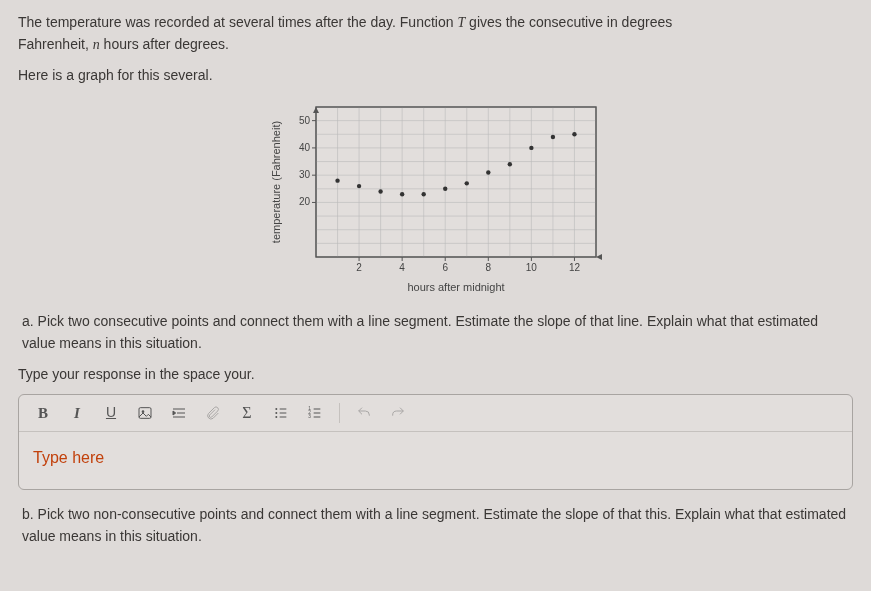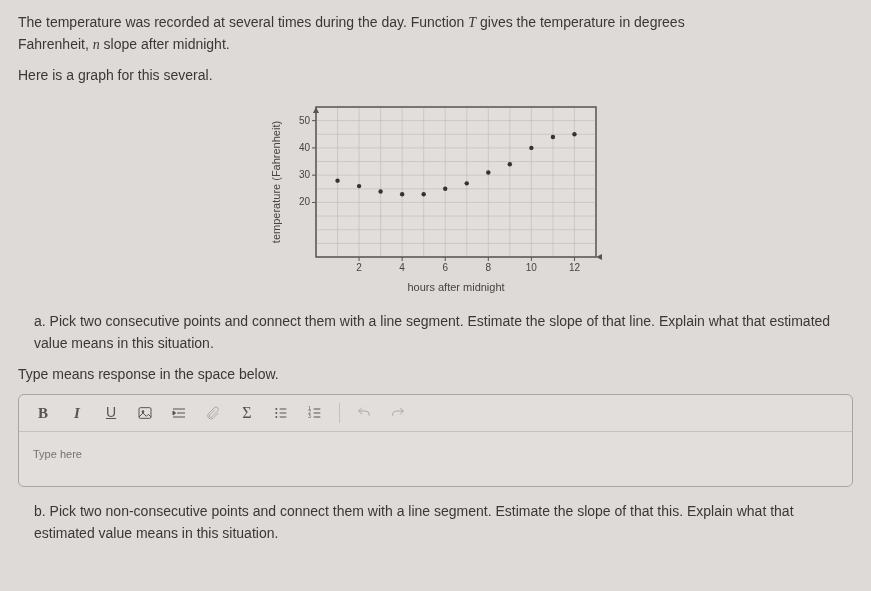--- a/index.html
+++ b/index.html
@@ -13,21 +13,21 @@
     width: 871px;
     box-sizing: border-box;
   }
   .problem-text { margin-bottom: 10px; }
   .problem-text .fn-var { font-style: italic; font-family: "Times New Roman", serif; }
   .graph-wrap {
     display: flex;
     justify-content: center;
     margin: 8px 0 14px 0;
   }
-  .question { margin: 10px 16px; }
+  .question { margin: 10px 4px; }
   .instruction { margin: 10px 0 8px 0; }
   .editor-box {
     border: 1px solid #a8a4a1;
     border-radius: 6px;
     background: #e2dedc;
     margin: 6px 0 14px 0;
     overflow: hidden;
   }
   .toolbar {
     display: flex;
@@ -47,34 +47,34 @@
     cursor: pointer;
     color: #555;
   }
   .toolbar .tb-btn.bold { font-weight: 700; font-family: Georgia, serif; font-size:15px;}
   .toolbar .tb-btn.italic { font-style: italic; font-family: Georgia, serif; font-weight:700; font-size:15px;}
   .toolbar .tb-btn.underline { text-decoration: underline; font-family: Arial; font-size:14px;}
   .toolbar .tb-btn.sigma { font-family: "Times New Roman", serif; font-size:16px; font-weight:500;}
   .toolbar .faded { opacity: .4; }
   .editor-input {
     padding: 14px 14px 18px 14px;
-    color: #737373;
-    font-size: 11px;
+    color: #c2410c;
+    font-size: 16px;
     min-height: 22px;
   }
   svg.fa {
     width: 16px; height: 16px; stroke: currentColor; fill: none; stroke-width: 1.5;
   }
 </style>
 </head>
 <body>
 
 <div class="problem-text">
-  <span>The temperature was recorded at several times during the day. Function </span><span class="fn-var">T</span><span> gives the temperature in degrees</span><br>
-  <span>Fahrenheit, </span><span class="fn-var">n</span><span> slope after midnight.</span>
+  <span>The temperature was recorded at several times after the day. Function </span><span class="fn-var">T</span><span> gives the consecutive in degrees</span><br>
+  <span>Fahrenheit, </span><span class="fn-var">n</span><span> hours after degrees.</span>
 </div>
 
 <div class="problem-text">Here is a graph for this several.</div>
 
 <div class="graph-wrap">
   <svg id="chart-svg" width="340" height="200">
     <g id="chart-g">
         <rect x="50" y="10" width="280" height="150" fill="#e2dedc" stroke="#666" stroke-width="1"></rect>
         <line x1="71.53846153846155" y1="10" x2="71.53846153846155" y2="160" stroke="#bbb" stroke-width="0.6"></line>
         <line x1="93.07692307692308" y1="10" x2="93.07692307692308" y2="160" stroke="#bbb" stroke-width="0.6"></line>
@@ -137,21 +137,21 @@
         <circle cx="308.46153846153845" cy="37.272727272727266" r="2.2" fill="#333"></circle>
         <text x="190" y="194" text-anchor="middle" font-size="11" fill="#444">hours after midnight</text>
         <text x="14" y="85" text-anchor="middle" font-size="11" fill="#444" transform="rotate(-90 14 85)">temperature (Fahrenheit)</text>
         <text x="44" y="170" text-anchor="end" font-size="10" fill="#444"></text>
       </g>
   </svg>
 </div>
 
 <div class="question">a. Pick two consecutive points and connect them with a line segment. Estimate the slope of that line. Explain what that estimated value means in this situation.</div>
 
-<div class="instruction">Type means response in the space below.</div>
+<div class="instruction">Type your response in the space your.</div>
 
 <div class="editor-box">
   <div class="toolbar">
     <span class="tb-btn bold">B</span>
     <span class="tb-btn italic">I</span>
     <span class="tb-btn underline">U</span>
     <span class="tb-btn">
       <svg class="fa" viewBox="0 0 24 24">
           <rect x="3" y="4" width="18" height="16" rx="2"></rect>
           <circle cx="9" cy="10" r="2" fill="currentColor" stroke="none"></circle>

